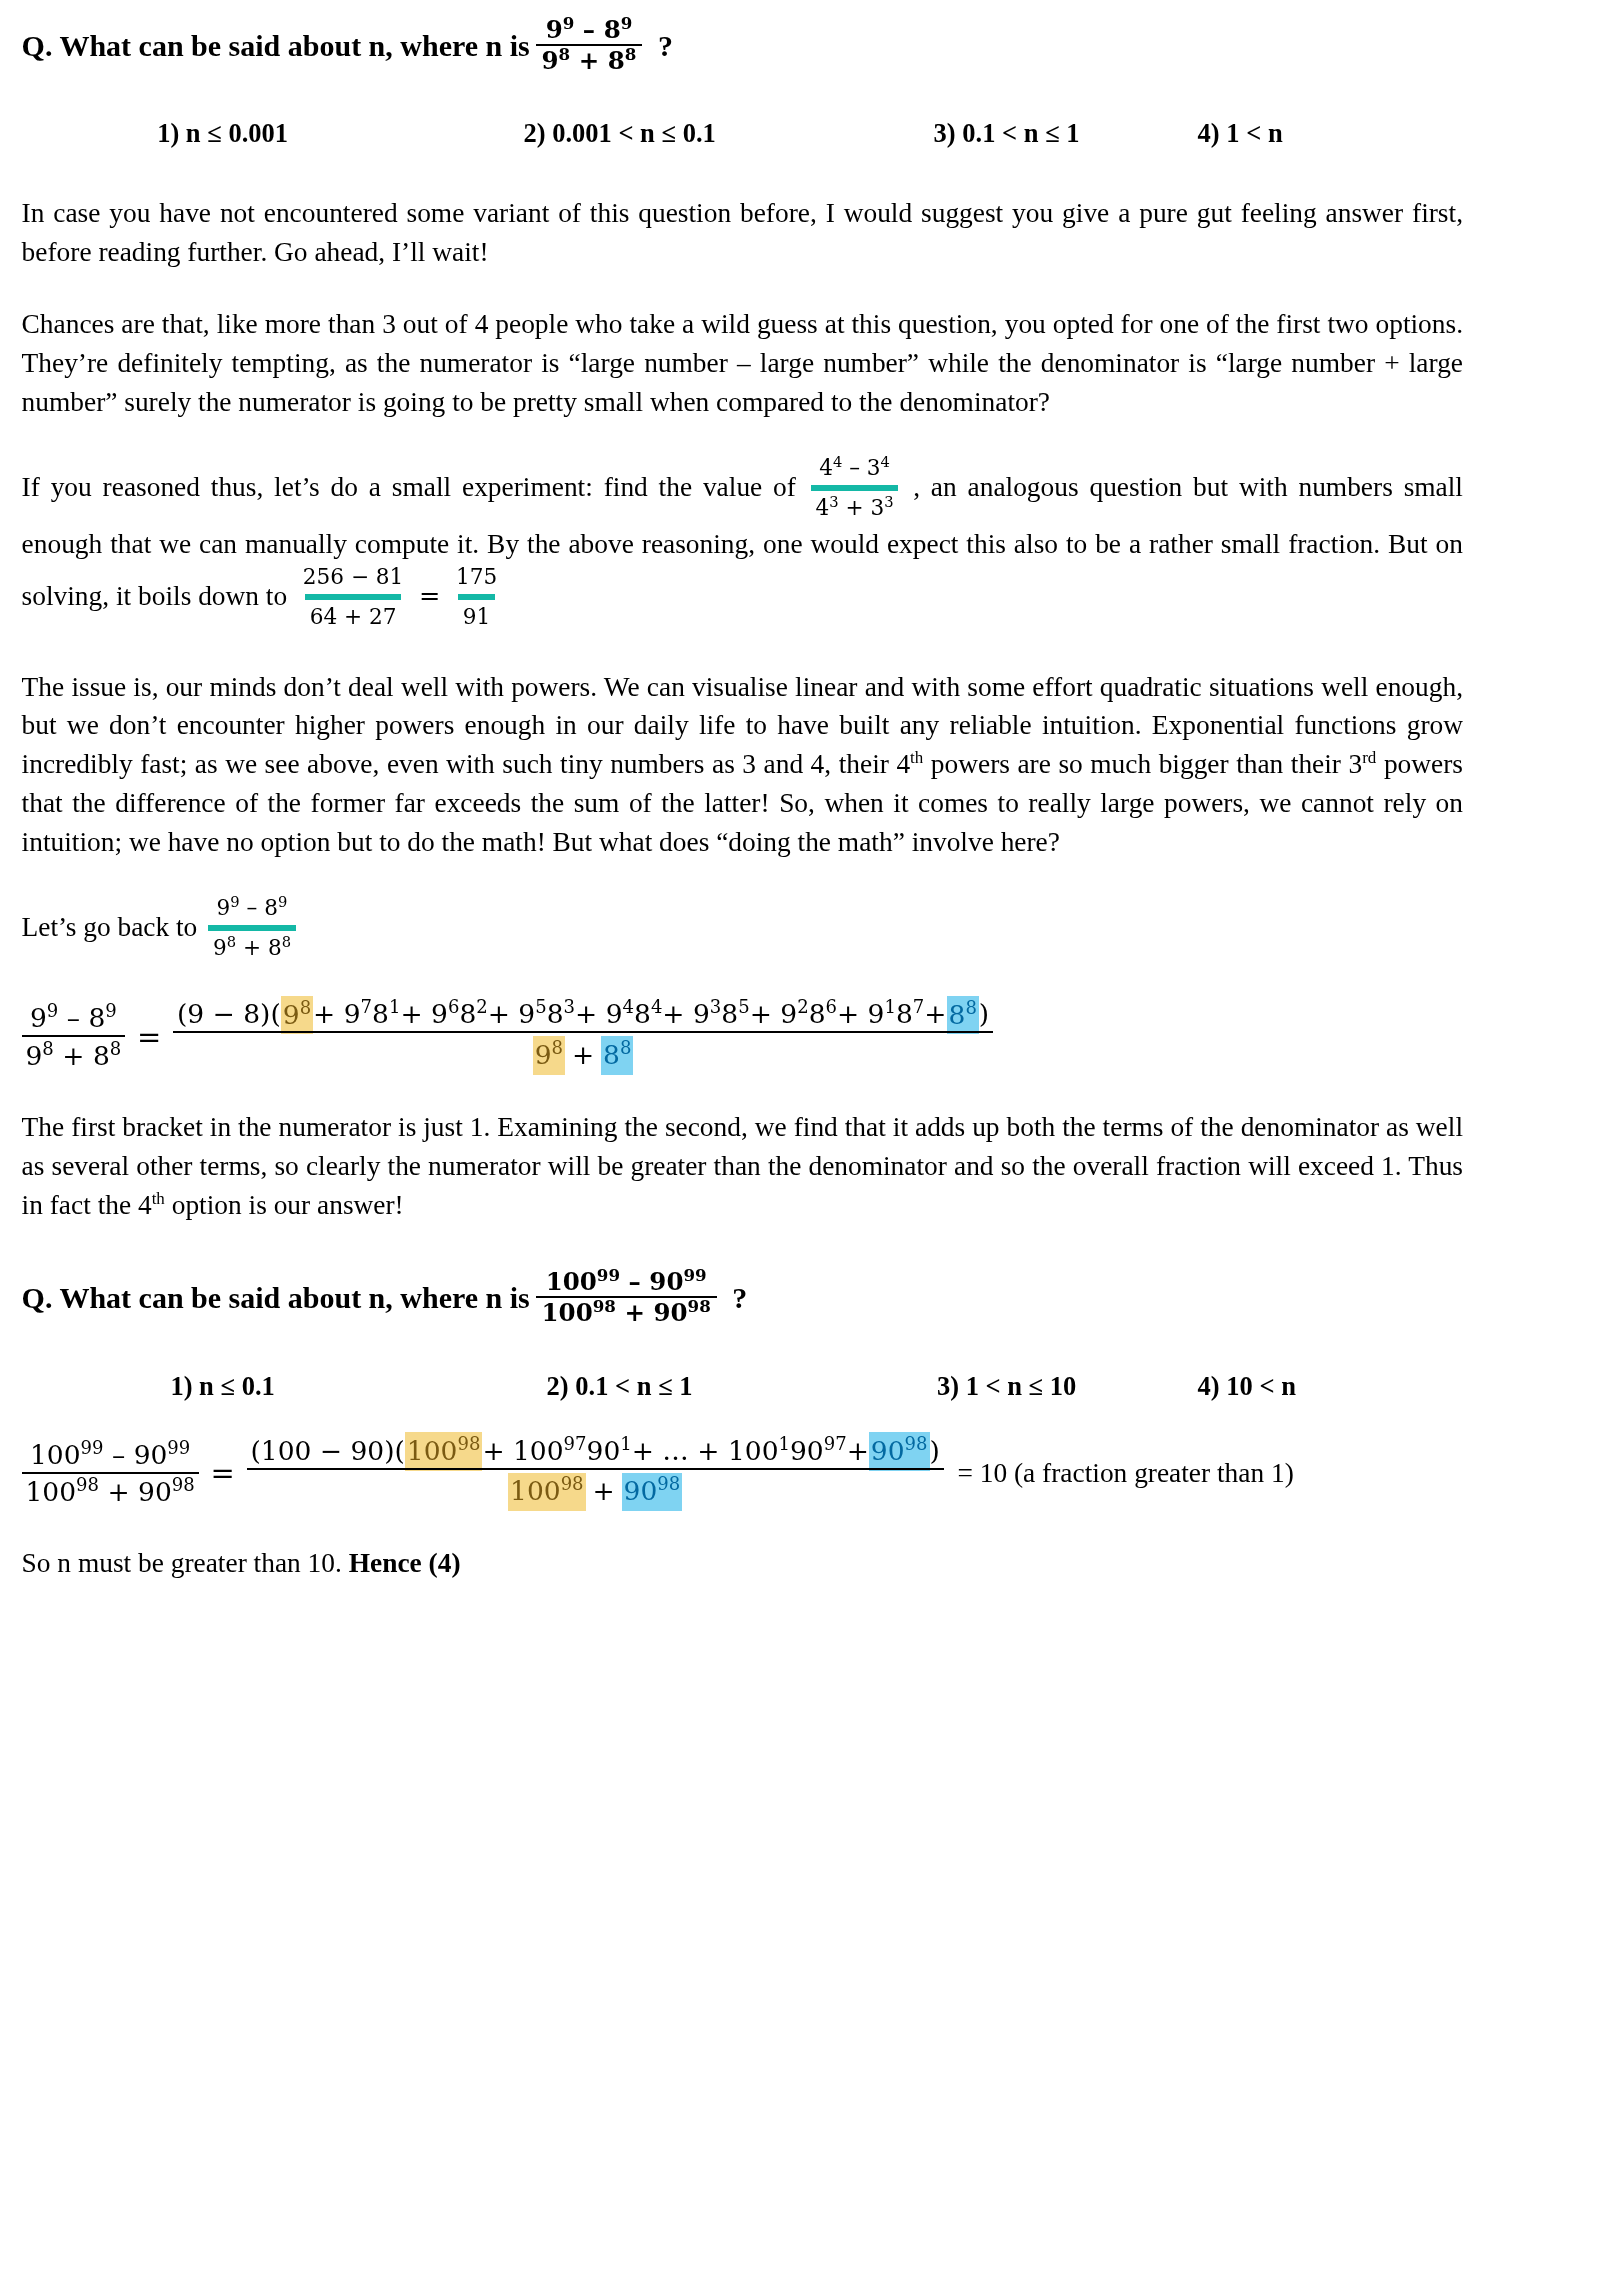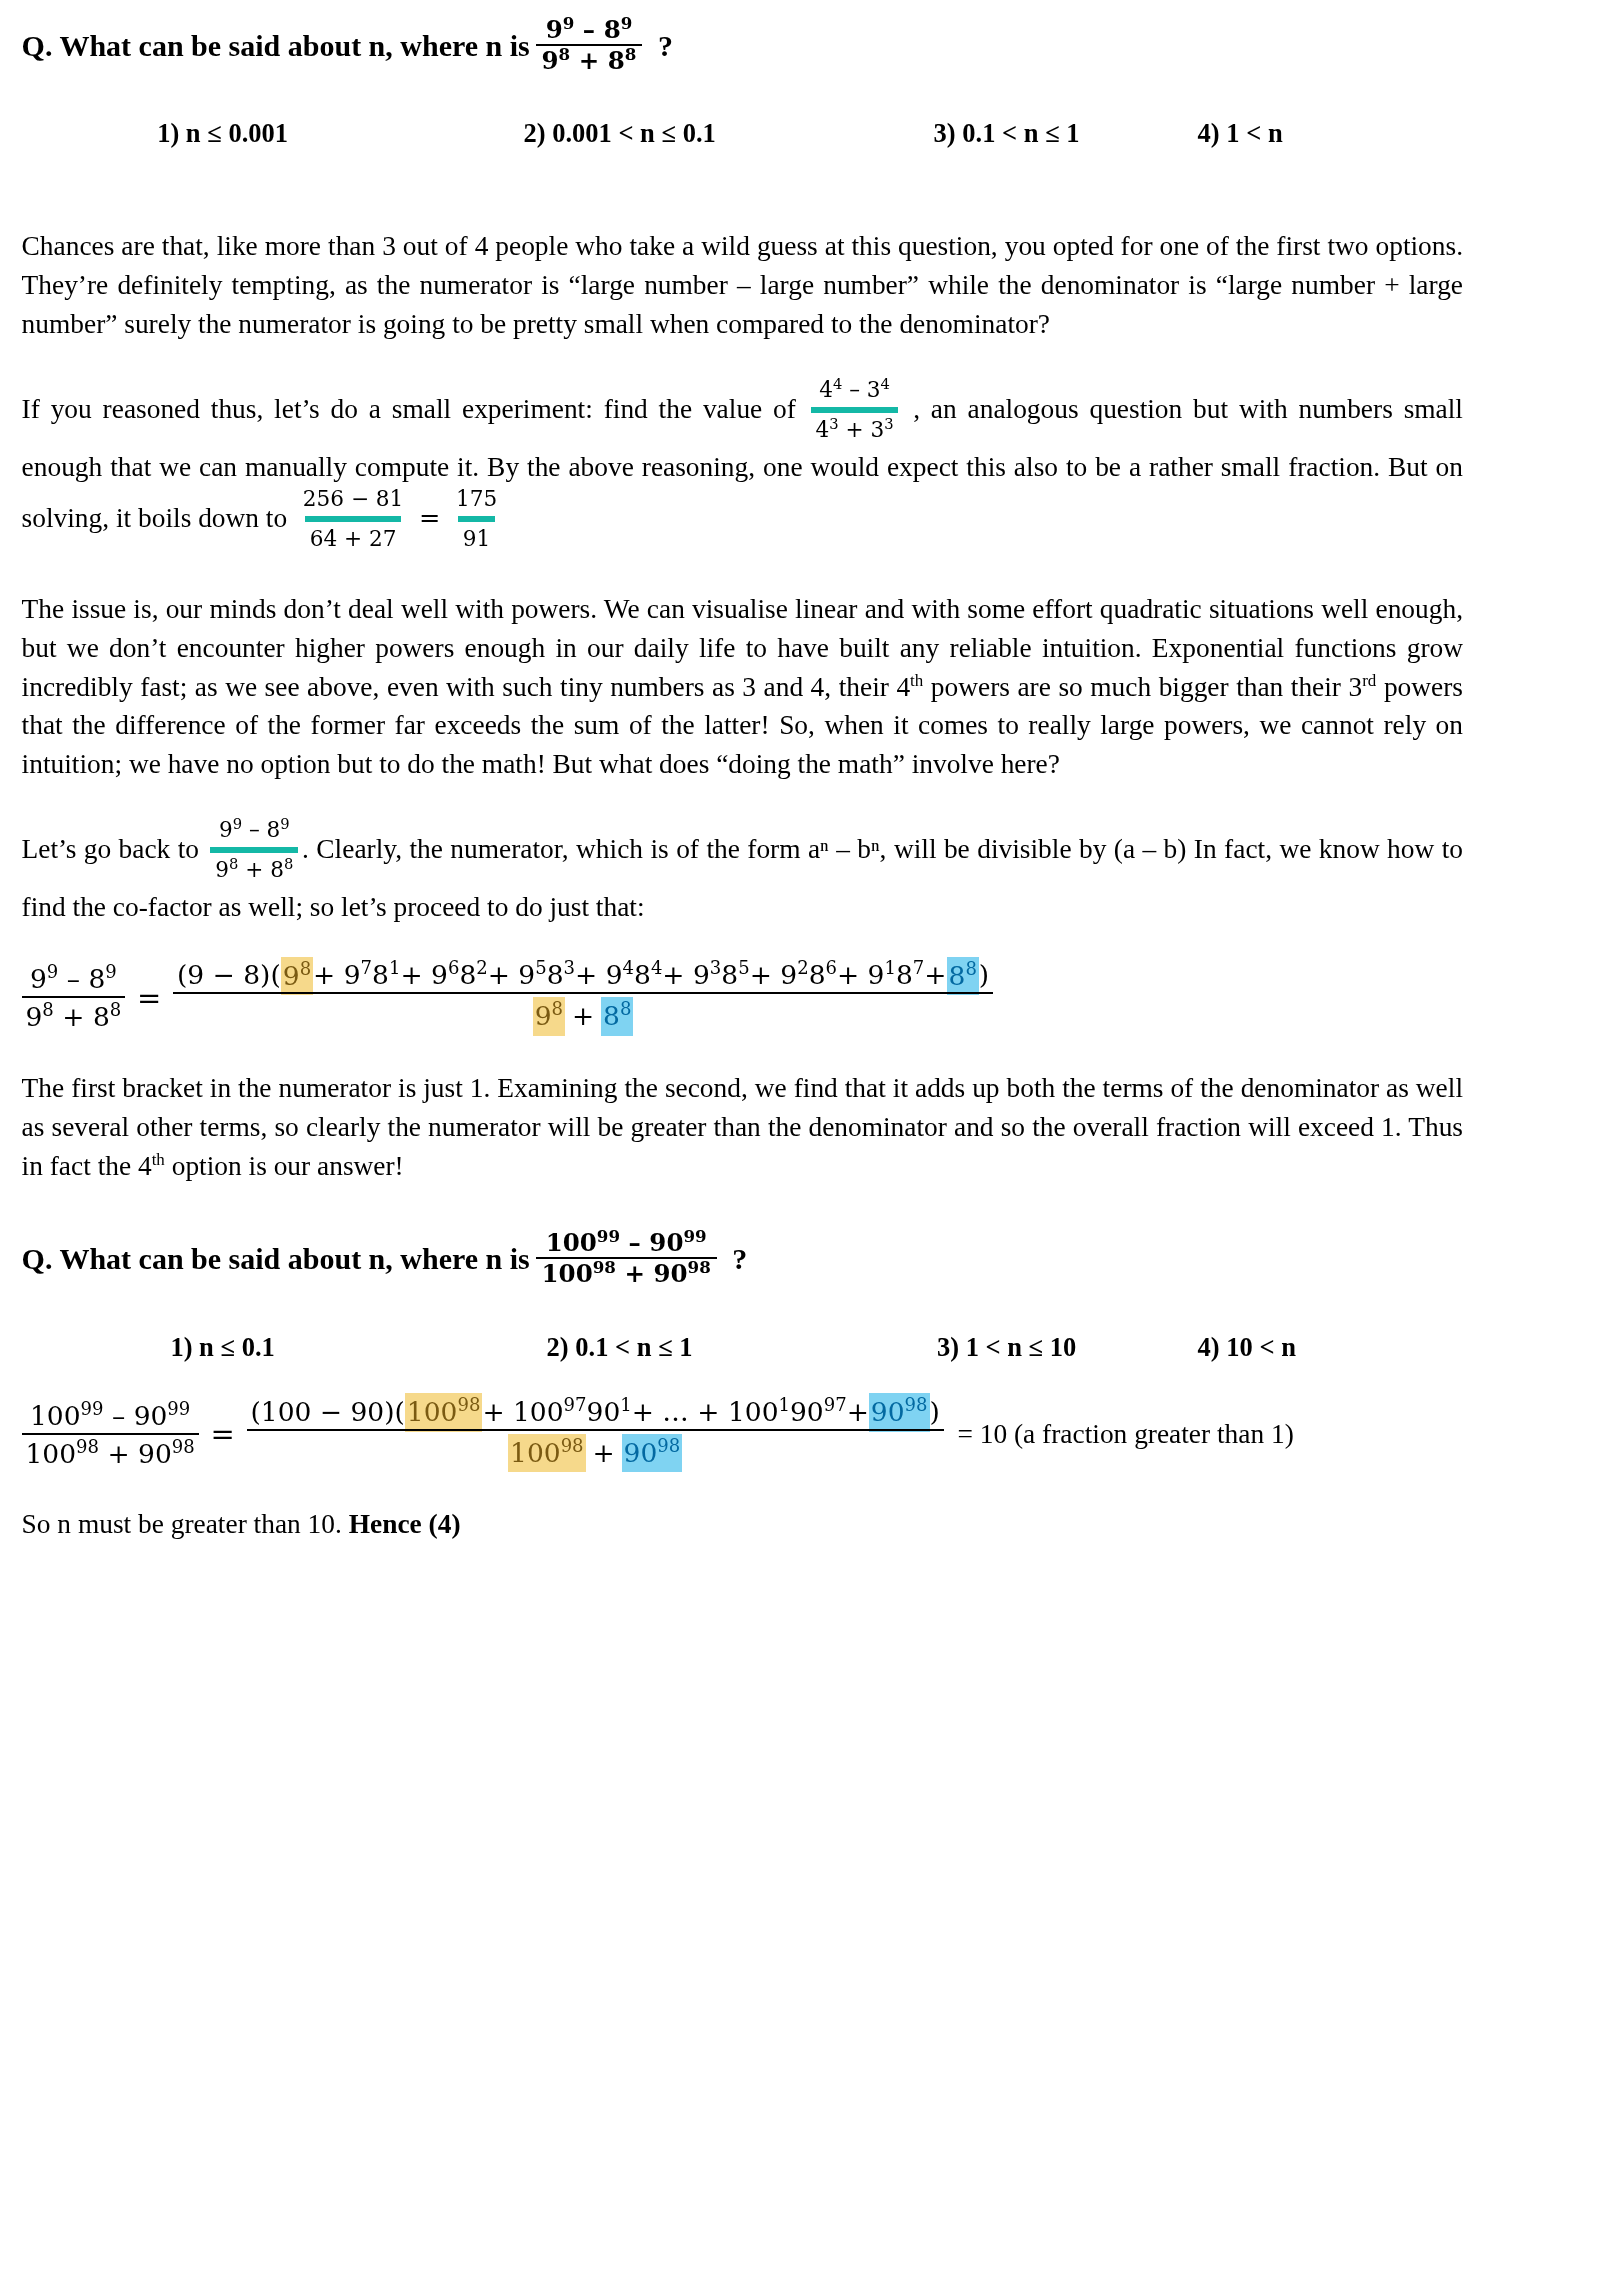--- a/index.html
+++ b/index.html
@@ -156,20 +156,21 @@
 
   <div class="options">
     <span class="opt" style="width:402px"><span>1)</span> <span>n ≤ 0.001</span></span>
     <span class="opt" style="width:392px"><span>2)</span> <span>0.001 &lt; n ≤ 0.1</span></span>
     <span class="opt" style="width:382px"><span>3)</span> <span>0.1 &lt; n ≤ 1</span></span>
     <span class="opt"><span>4)</span> <span>1 &lt; n</span></span>
   </div>
 
   <div class="spacer-l"></div>
 
+  <p class="body">In case you have not encountered some variant of this question before, I would suggest you give a pure gut feeling answer first, before reading further. Go ahead, I’ll wait!</p>
 
   <div class="spacer-m"></div>
 
   <p class="body">Chances are that, like more than 3 out of 4 people who take a wild guess at this question, you opted for one of the first two options. They’re definitely tempting, as the numerator is “large number – large number” while the denominator is “large number + large number” surely the numerator is going to be pretty small when compared to the denominator?</p>
 
   <div class="spacer-m"></div>
 
   <p class="body">
     <span>If you reasoned thus, let’s do a small experiment: find the value of</span>
     <span class="inline-frac">
@@ -194,21 +195,21 @@
     <span>The issue is, our minds don’t deal well with powers. We can visualise linear and with some effort quadratic situations well enough, but we don’t encounter higher powers enough in our daily life to have built any reliable intuition. Exponential functions grow incredibly fast; as we see above, even with such tiny numbers as 3 and 4, their 4</span><sup class="ord">th</sup><span> powers are so much bigger than their 3</span><sup class="ord">rd</sup><span> powers that the difference of the former far exceeds the sum of the latter! So, when it comes to really large powers, we cannot rely on intuition; we have no option but to do the math! But what does “doing the math” involve here?</span>
   </p>
 
   <div class="spacer-m"></div>
 
   <p class="body">
     <span>Let’s go back to</span>
     <span class="inline-frac">
       <span class="num"><span>9</span><sup class="pw">9</sup> <span>–</span> <span>8</span><sup class="pw">9</sup></span>
       <span class="den"><span>9</span><sup class="pw">8</sup> <span>+</span> <span>8</span><sup class="pw">8</sup></span>
-    </span><span>. Clearly, the numerator, which is of the form aⁿ – bⁿ, will be divisible by (a – b) In fact, we know how to find the co-factor as well; so let’s proceed to do just that:</span>
+    </span>
   </p>
 
   <div class="spacer-m"></div>
 
   <div class="display-eq">
     <span class="bigfrac">
       <span class="num"><span>9</span><sup class="pw">9</sup> <span>–</span> <span>8</span><sup class="pw">9</sup></span>
       <span class="den"><span>9</span><sup class="pw">8</sup> <span>+</span> <span>8</span><sup class="pw">8</sup></span>
     </span>
     <span class="eqsign">=</span>

